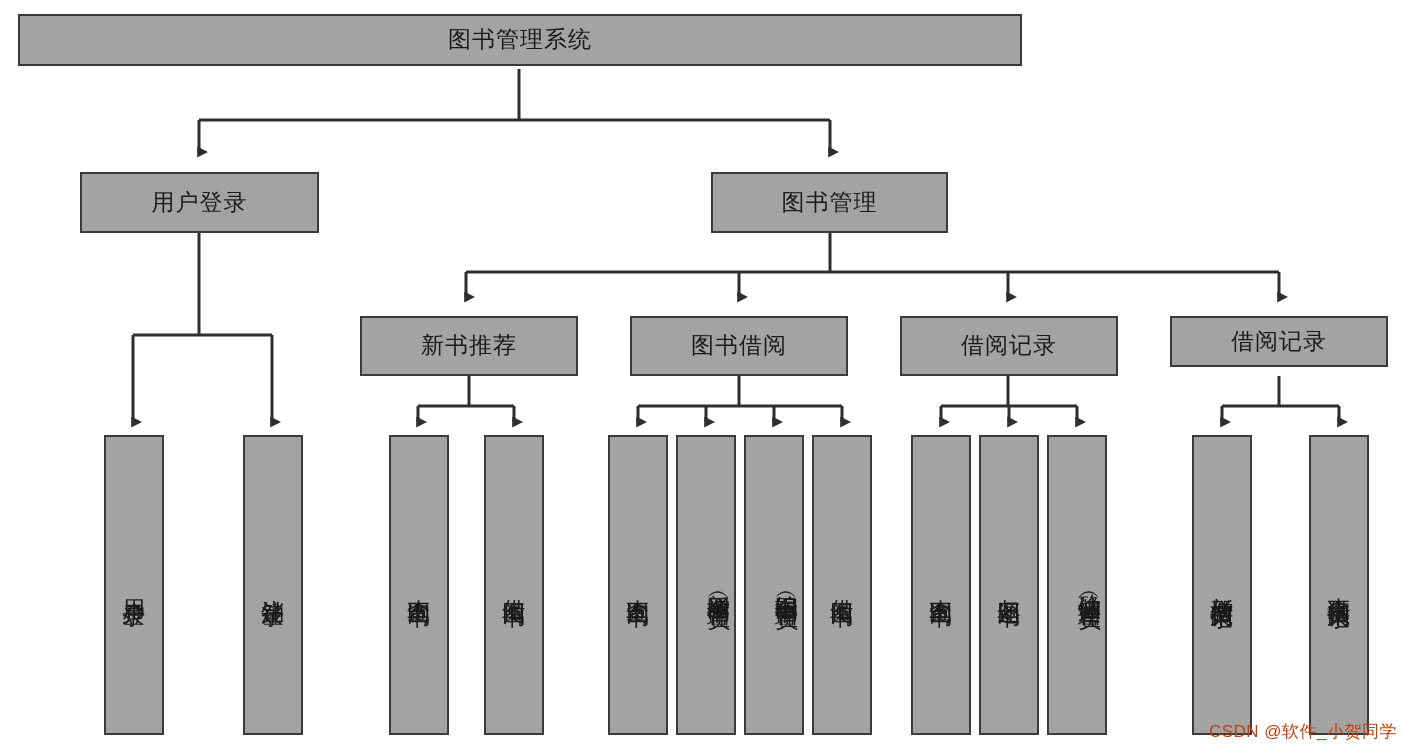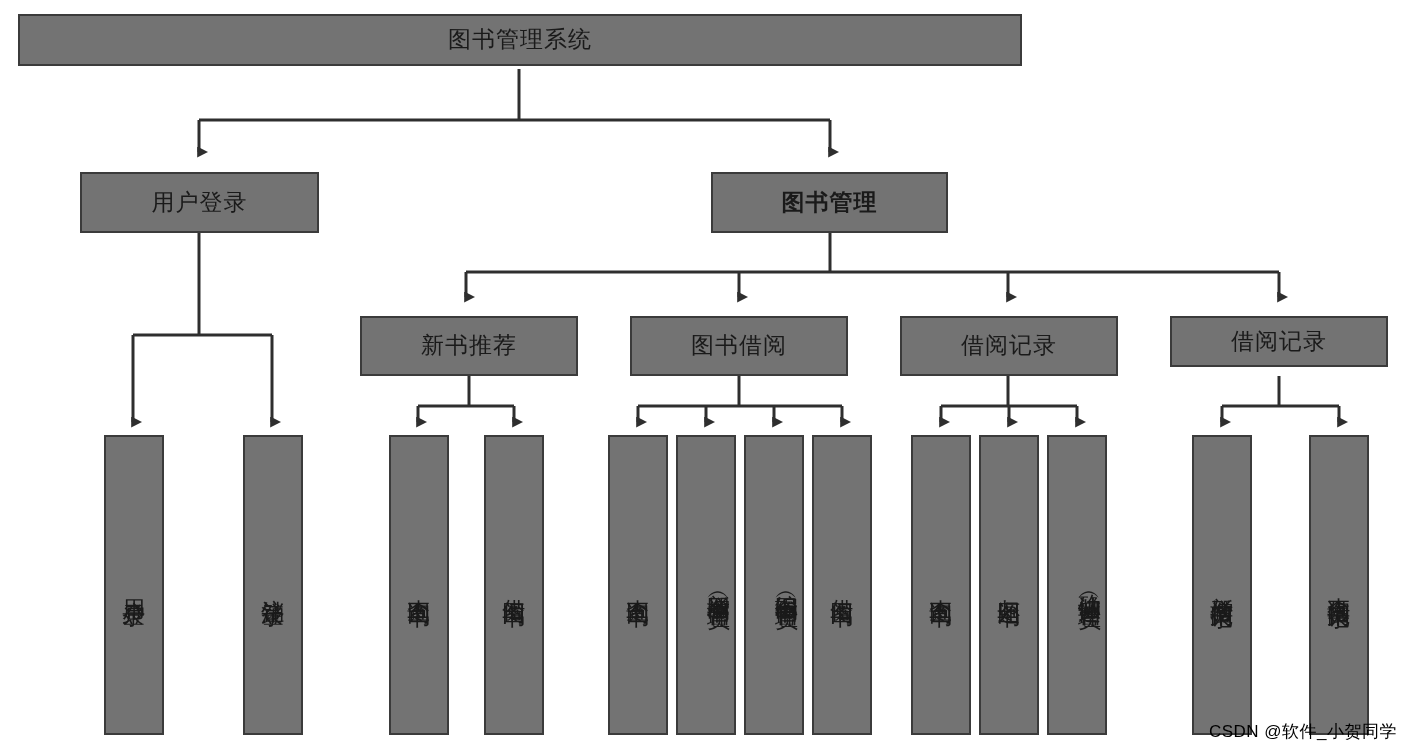--- a/index.html
+++ b/index.html
@@ -22,21 +22,21 @@
     left: 0;
     top: 0;
     width: 1405px;
     height: 747px;
     pointer-events: none;
   }
   .node {
     position: absolute;
     box-sizing: border-box;
     border: 2.5px solid #3b3b3b;
-    background: #737373;
+    background: #a3a3a3;
     display: flex;
     align-items: center;
     justify-content: center;
     color: #1a1a1a;
   }
   .node.horiz {
     font-size: 23px;
     letter-spacing: 1px;
     line-height: 1.1;
   }
@@ -53,21 +53,21 @@
     justify-content: center;
   }
   .node.vert span {
     display: block;
   }
   .watermark {
     position: absolute;
     right: 8px;
     bottom: 4px;
     font-size: 17px;
-    color: #000000;
+    color: #c2410c;
     letter-spacing: 0.5px;
     white-space: nowrap;
     font-family: "Liberation Sans", "DejaVu Sans", sans-serif;
   }
 </style>
 </head>
 <body>
 
 <div id="canvas">
 
@@ -124,21 +124,21 @@
     </g>
   </svg>
 
   <div class="node horiz" style="left:18px; top:14px; width:1004px; height:52px;">
     <span>图书管理系统</span>
   </div>
 
   <div class="node horiz" style="left:80px; top:172px; width:239px; height:61px;">
     <span>用户登录</span>
   </div>
-  <div class="node horiz" style="left:711px; top:172px; width:237px; height:61px;font-weight:bold;">
+  <div class="node horiz" style="left:711px; top:172px; width:237px; height:61px;">
     <span>图书管理</span>
   </div>
 
   <div class="node horiz" style="left:630px; top:316px; width:218px; height:60px;">
     <span>图书借阅</span>
   </div>
   <div class="node horiz" style="left:360px; top:316px; width:218px; height:60px;">
     <span>新书推荐</span>
   </div>
   <div class="node horiz" style="left:900px; top:316px; width:218px; height:60px;">

